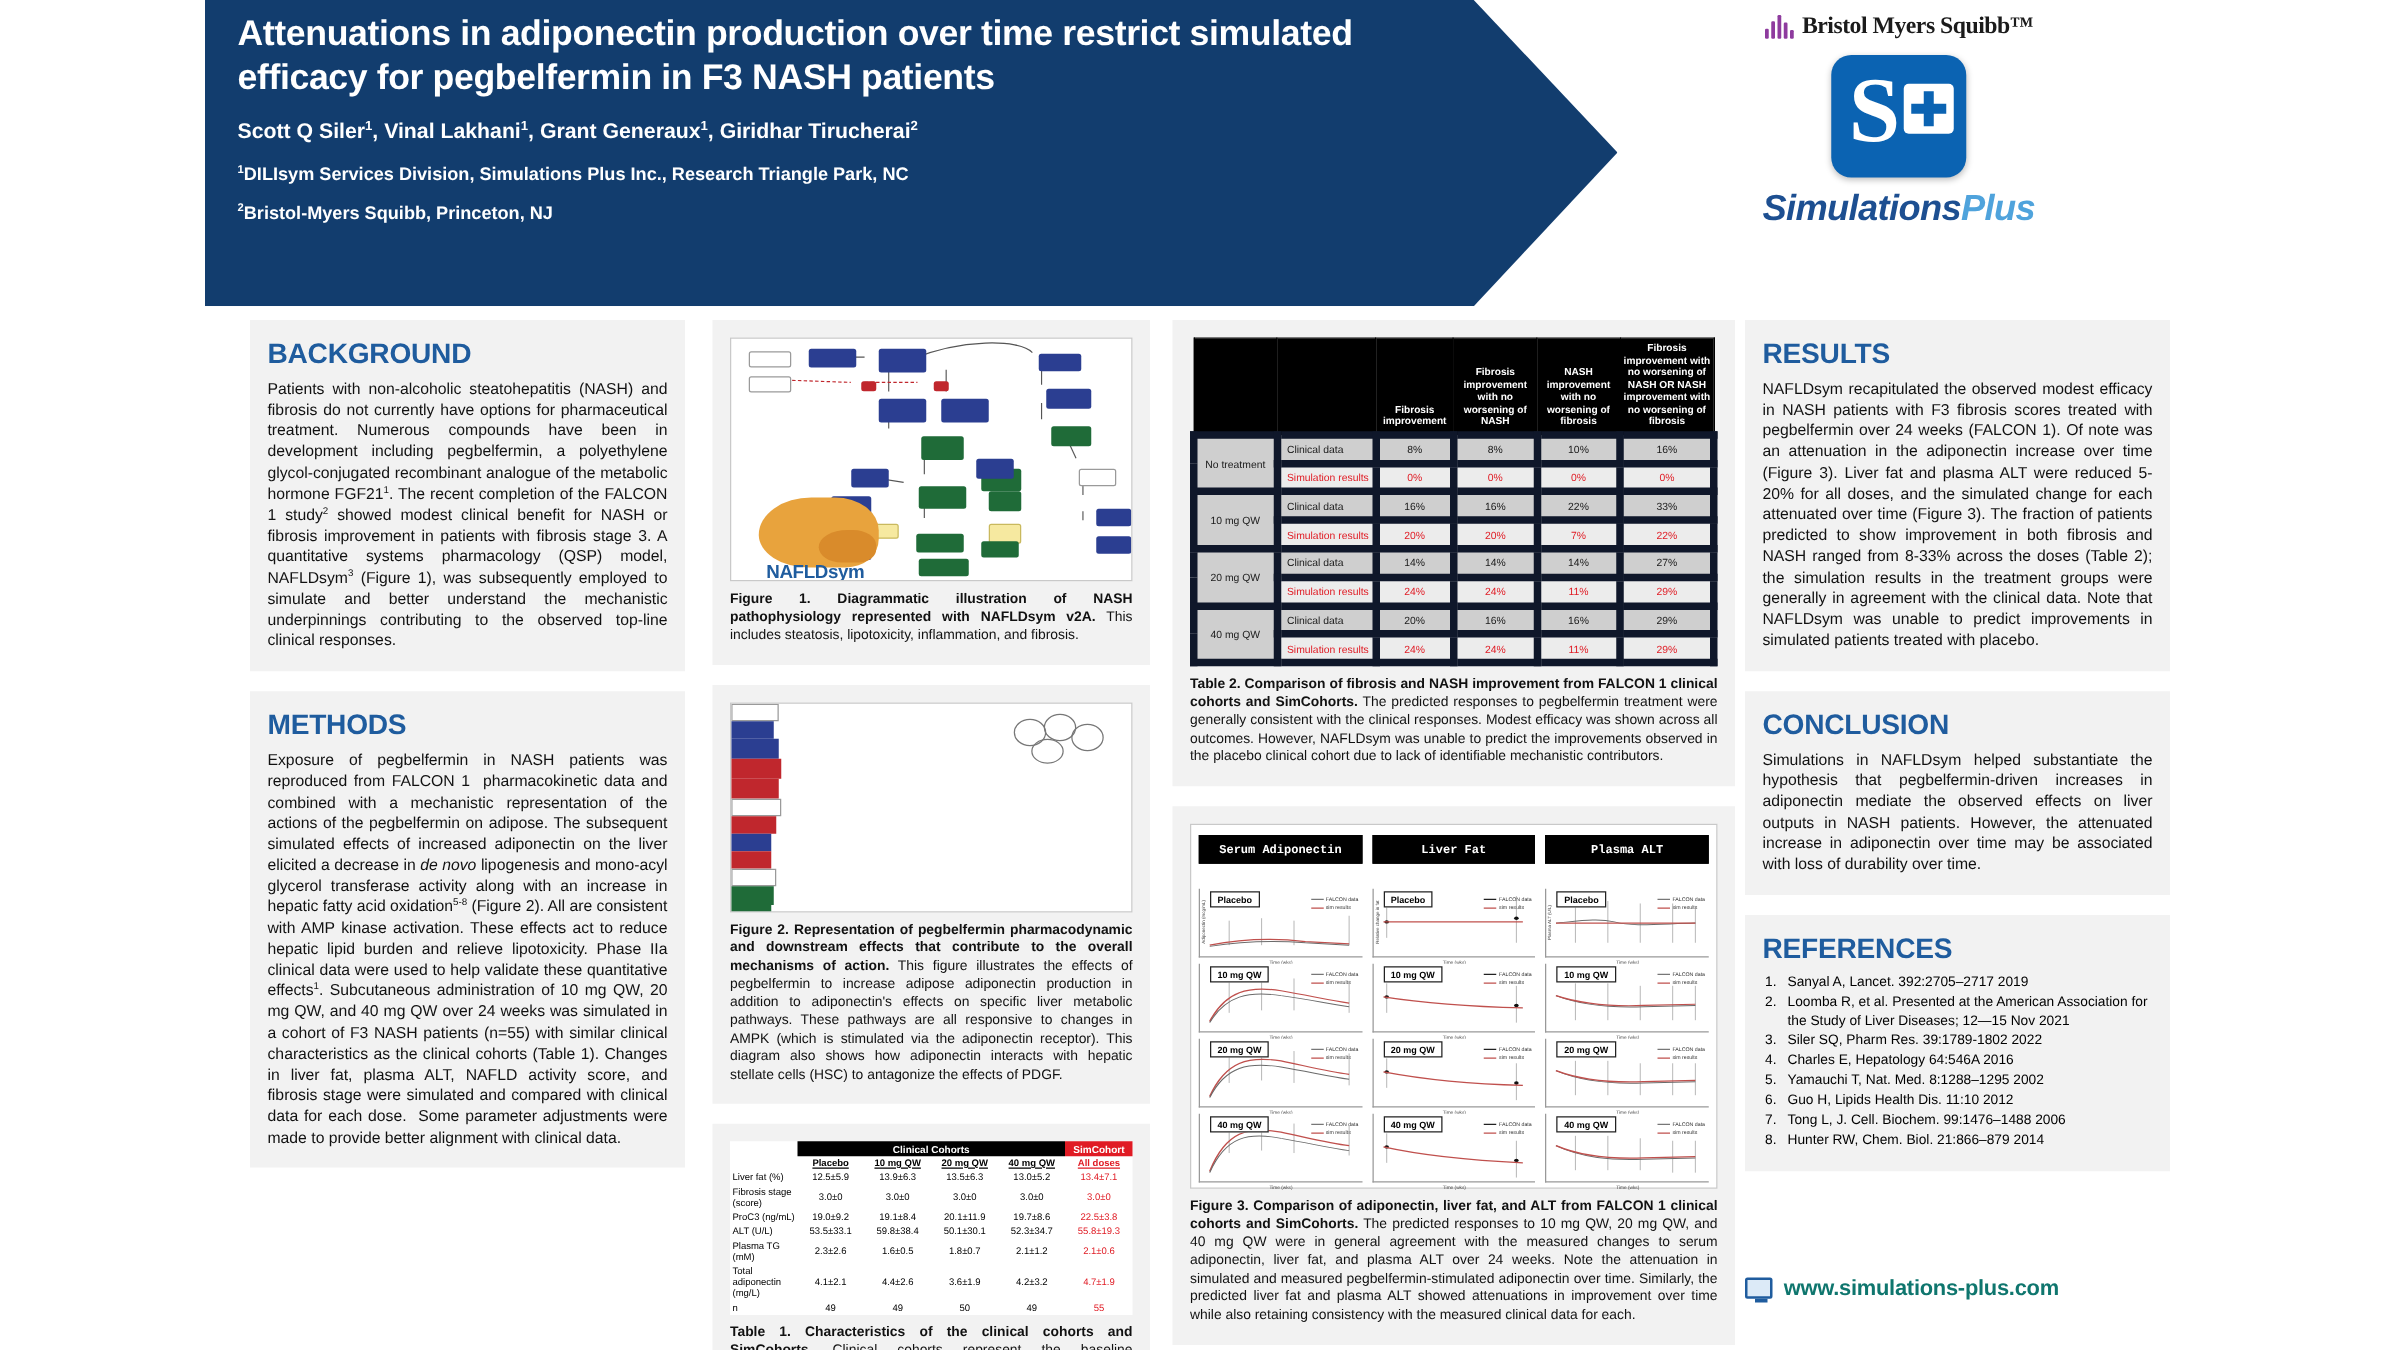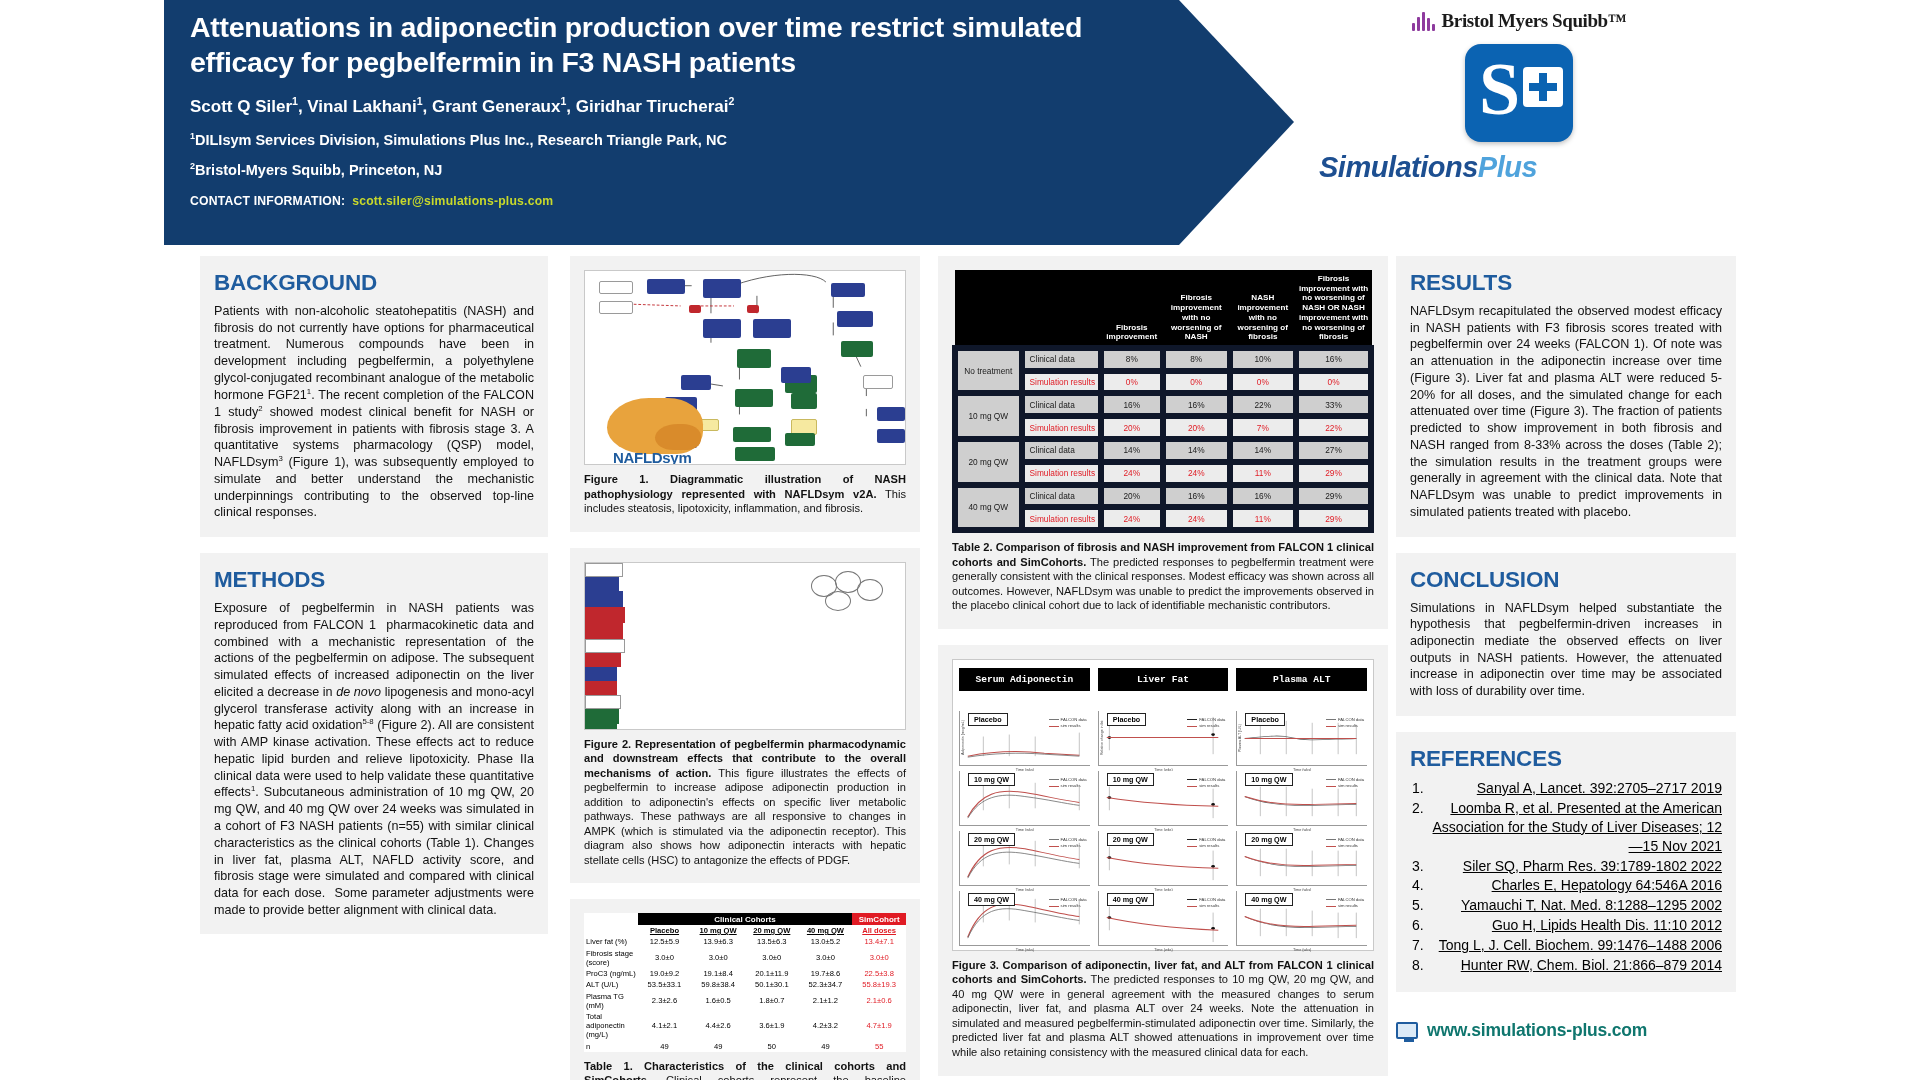--- a/index.html
+++ b/index.html
@@ -63,21 +63,21 @@
   }
   .contact-label { color: #ffffff; }
   .contact-email { color: #C8D92B; margin-left: 7px; }
   sup { font-size: 0.62em; vertical-align: super; }
 
   
   .logo-wrap {
     position: absolute;
     left: 1155px; top: 6px;
     width: 400px; height: 205px;
-    text-align: left;
+    text-align: center;
   }
   .bms-line {
     display: flex; align-items: center; justify-content: center;
     gap: 7px;
     height: 30px;
   }
   .bms-bars { display: flex; align-items: flex-end; gap: 2px; height: 20px; }
   .bms-bars i { display: block; width: 3px; background: #8E3B9E; border-radius: 1px; }
   .bms-text {
     font-size: 19px; font-weight: bold; color: #1b1b1b;
@@ -145,27 +145,26 @@
     color: #111;
     margin-top: 7px;
   }
   .cap b { font-weight: bold; }
   em { font-style: italic; }
 
   
   .ref-list { list-style: none; counter-reset: r; margin-top: 4px; }
   .ref-list li {
     counter-increment: r;
-    font-size: 14px;
+    font-size: 11px;
     line-height: 1.35;
     padding-left: 20px;
     position: relative;
     margin-bottom: 1px;
-    text-align: right;
-    text-decoration: underline;
+    text-align: left;
   }
   .ref-list li:before {
     content: counter(r) ".";
     position: absolute; left: 2px; top: 0;
   }
 
   
   .fig-box { background:#fff; border:1px solid #c9c9c9; position: relative; overflow: hidden; }
   .fig1 { height: 195px; }
   .fig1 .node { position: absolute; border-radius: 2px; }
@@ -276,23 +275,20 @@
     <div class="header-inner">
       <div class="poster-title">Attenuations in adiponectin production over time restrict simulated efficacy for pegbelfermin in F3 NASH patients</div>
       <div class="authors">
         Scott Q Siler<sup>1</sup>, Vinal Lakhani<sup>1</sup>, Grant Generaux<sup>1</sup>, Giridhar Tirucherai<sup>2</sup>
       </div>
       <div class="affil">
         <sup>1</sup>DILIsym Services Division, Simulations Plus Inc., Research Triangle Park, NC
       </div>
       <div class="affil">
         <sup>2</sup>Bristol-Myers Squibb, Princeton, NJ
-      </div>
-      <div class="contact-row">
-        <span class="contact-label">CONTACT INFORMATION:</span><span class="contact-email">scott.siler@simulations-plus.com</span>
       </div>
     </div>
 
     <div class="logo-wrap">
       <div class="bms-line">
         <span class="bms-bars">
           <i style="height:8px"></i>
             <i style="height:14px"></i>
             <i style="height:19px"></i>
             <i style="height:13px"></i>

